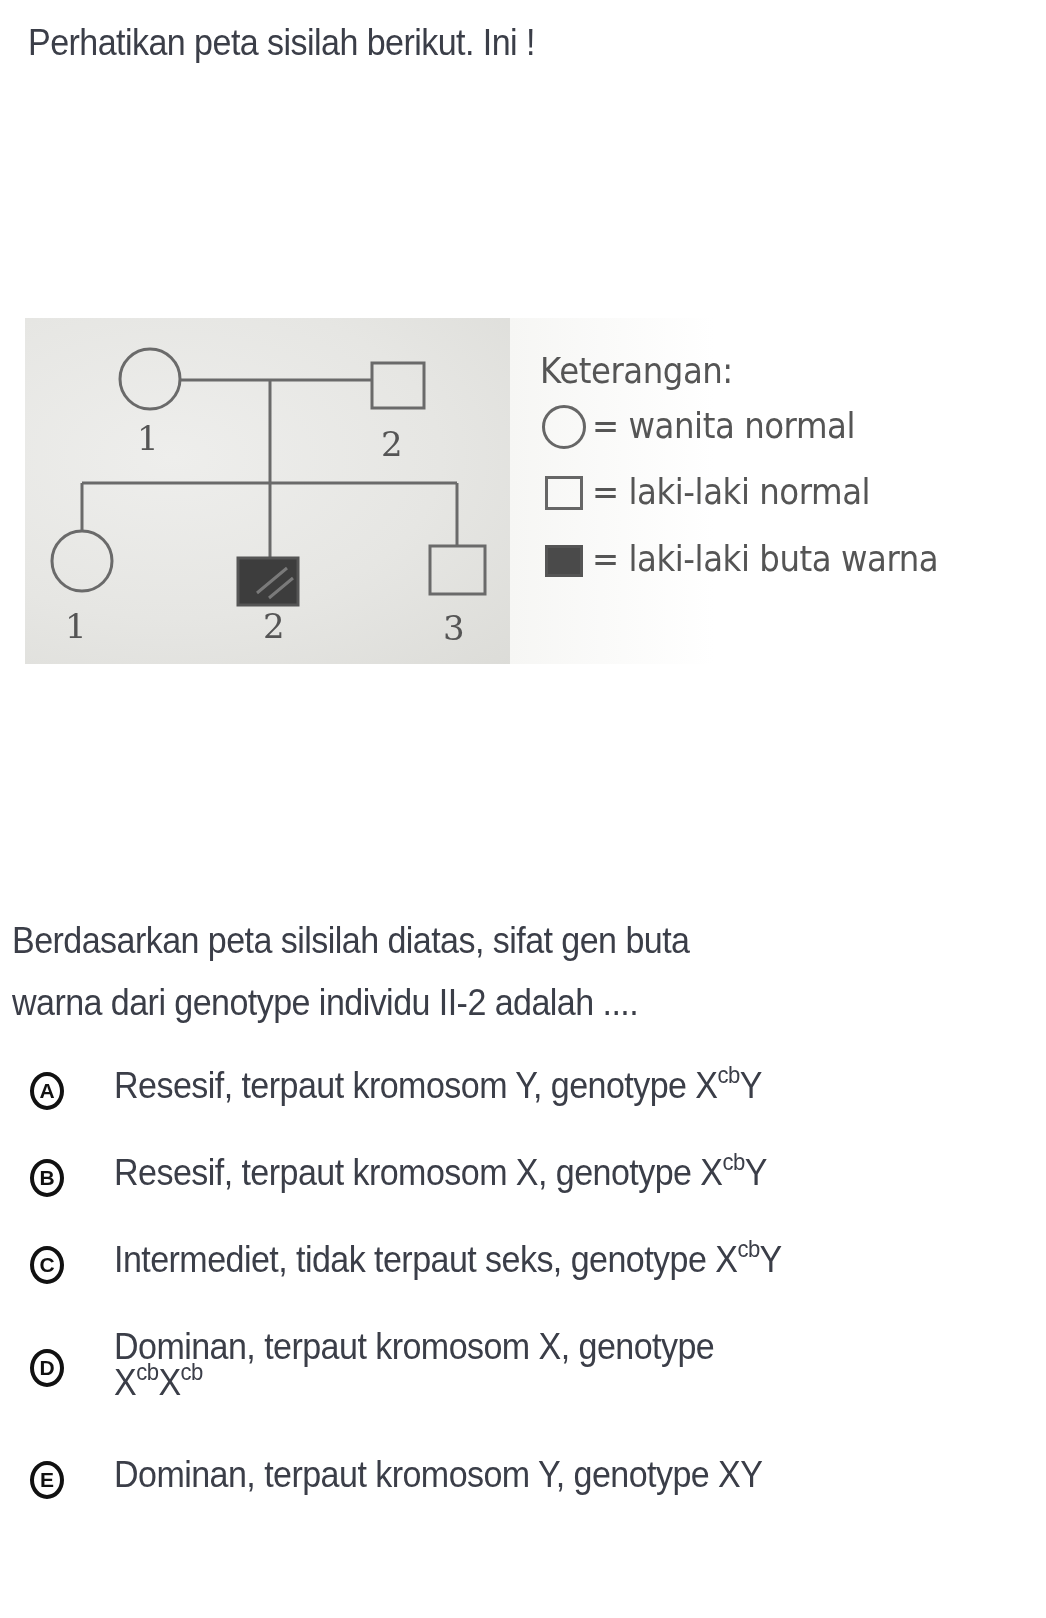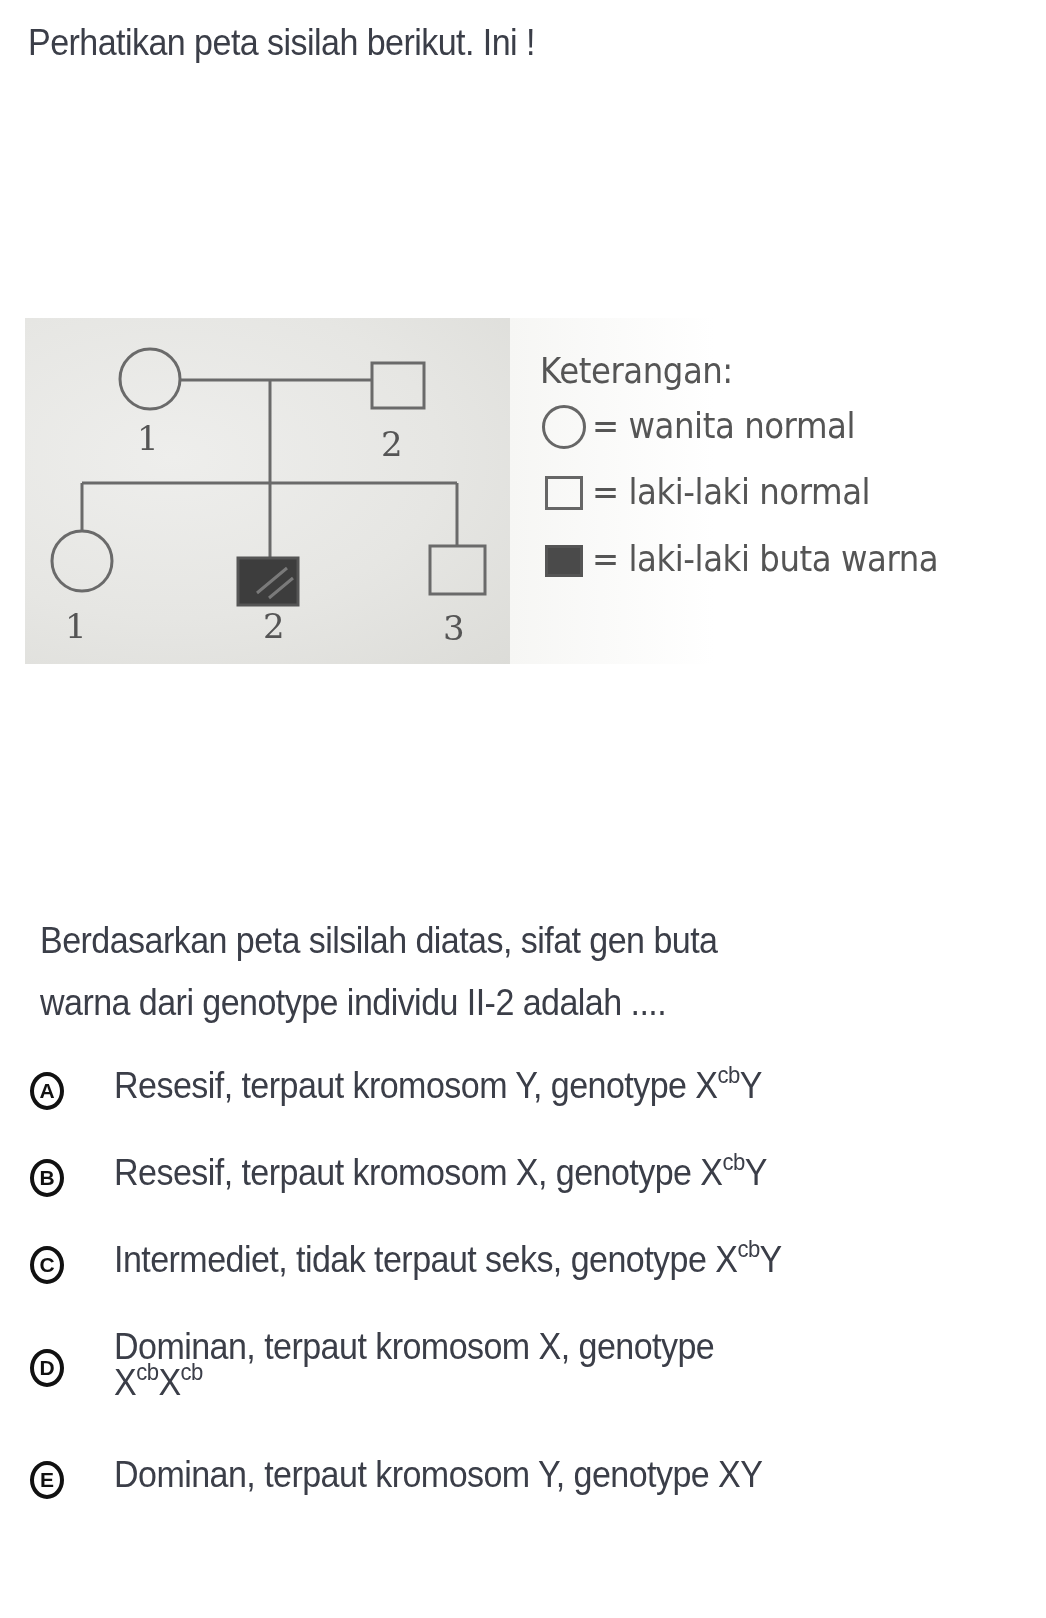--- a/index.html
+++ b/index.html
@@ -35,21 +35,21 @@
     .legend-row .label {
       font-size: 36px; color: #555555; font-family: "DejaVu Sans", sans-serif;
       letter-spacing: -0.5px; white-space: nowrap;
       transform: scaleX(0.9); transform-origin: left center;
     }
     .sym-circle { position: absolute; left: 2px; top: 0; width: 44px; height: 44px; border: 3px solid #666; border-radius: 50%; }
     .sym-square { position: absolute; left: 5px; top: 5px; width: 38px; height: 34px; border: 3px solid #666; }
     .sym-filled { position: absolute; left: 5px; top: 7px; width: 38px; height: 32px; background: #4a4a4a; border: 3px solid #555; }
 
     .question {
-      position: absolute; left: 40px; top: 910px; width: 900px;
+      position: absolute; left: 12px; top: 910px; width: 900px;
       font-size: 37px; line-height: 62px; color: #3b3e48; letter-spacing: -0.6px;
     }
     .question span { display: block; transform: scaleX(0.92); transform-origin: left top; white-space: nowrap; }
 
     .option { position: absolute; left: 30px; display: flex; align-items: flex-start; }
     .opt-badge {
       width: 34px; height: 38px; border: 4px solid #111; border-radius: 50%;
       display: flex; align-items: center; justify-content: center;
       font-size: 21px; font-weight: bold; color: #111; flex: none; margin-top: 6px;
       font-family: "Liberation Sans", sans-serif;

